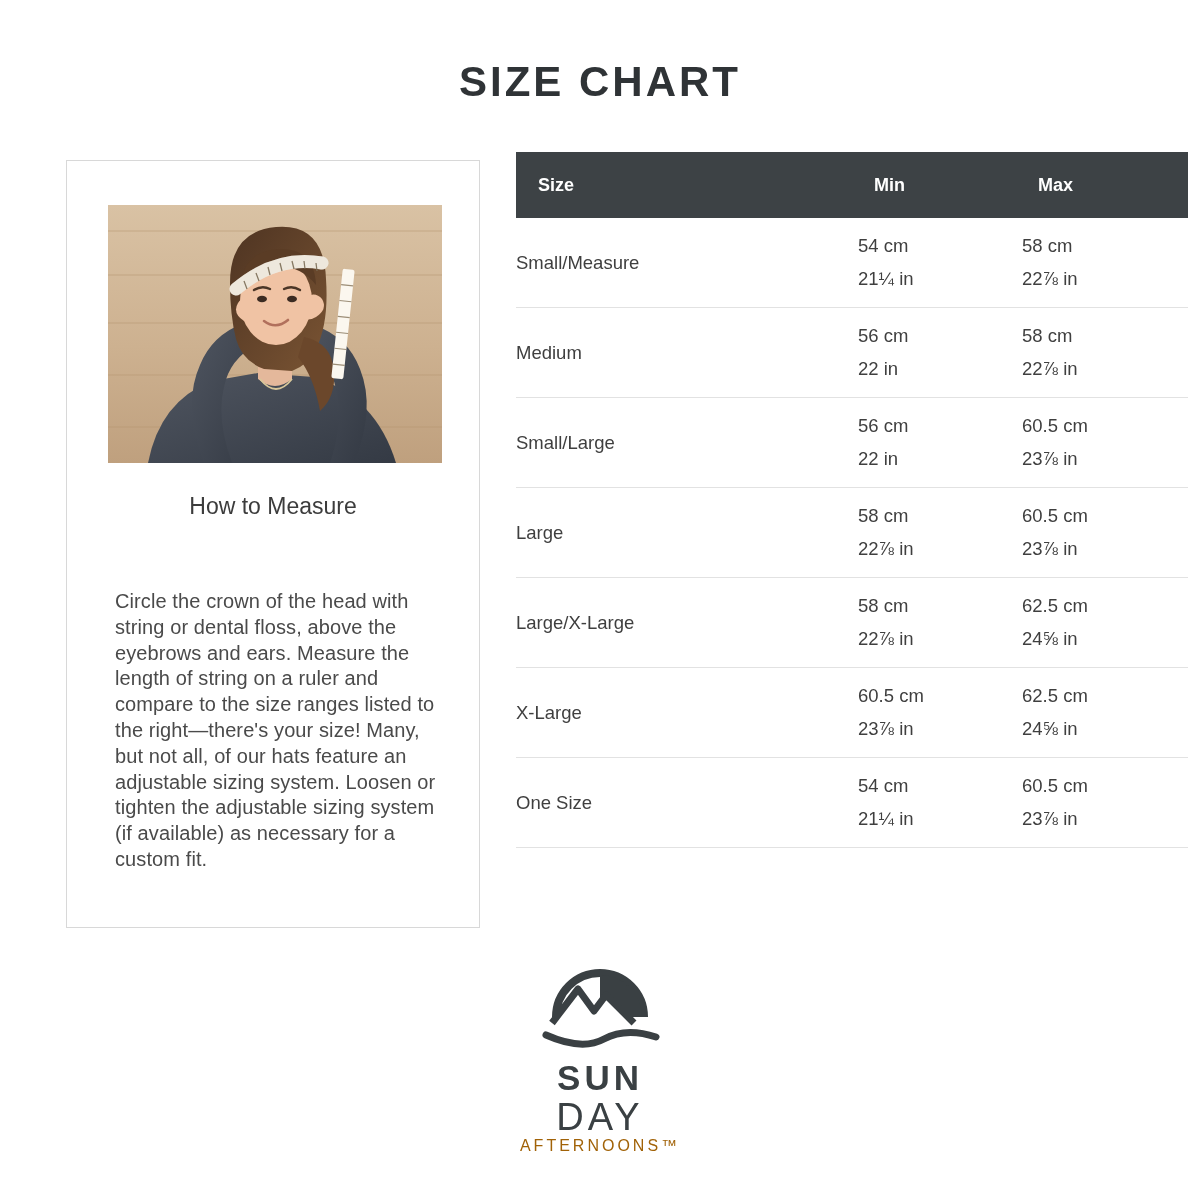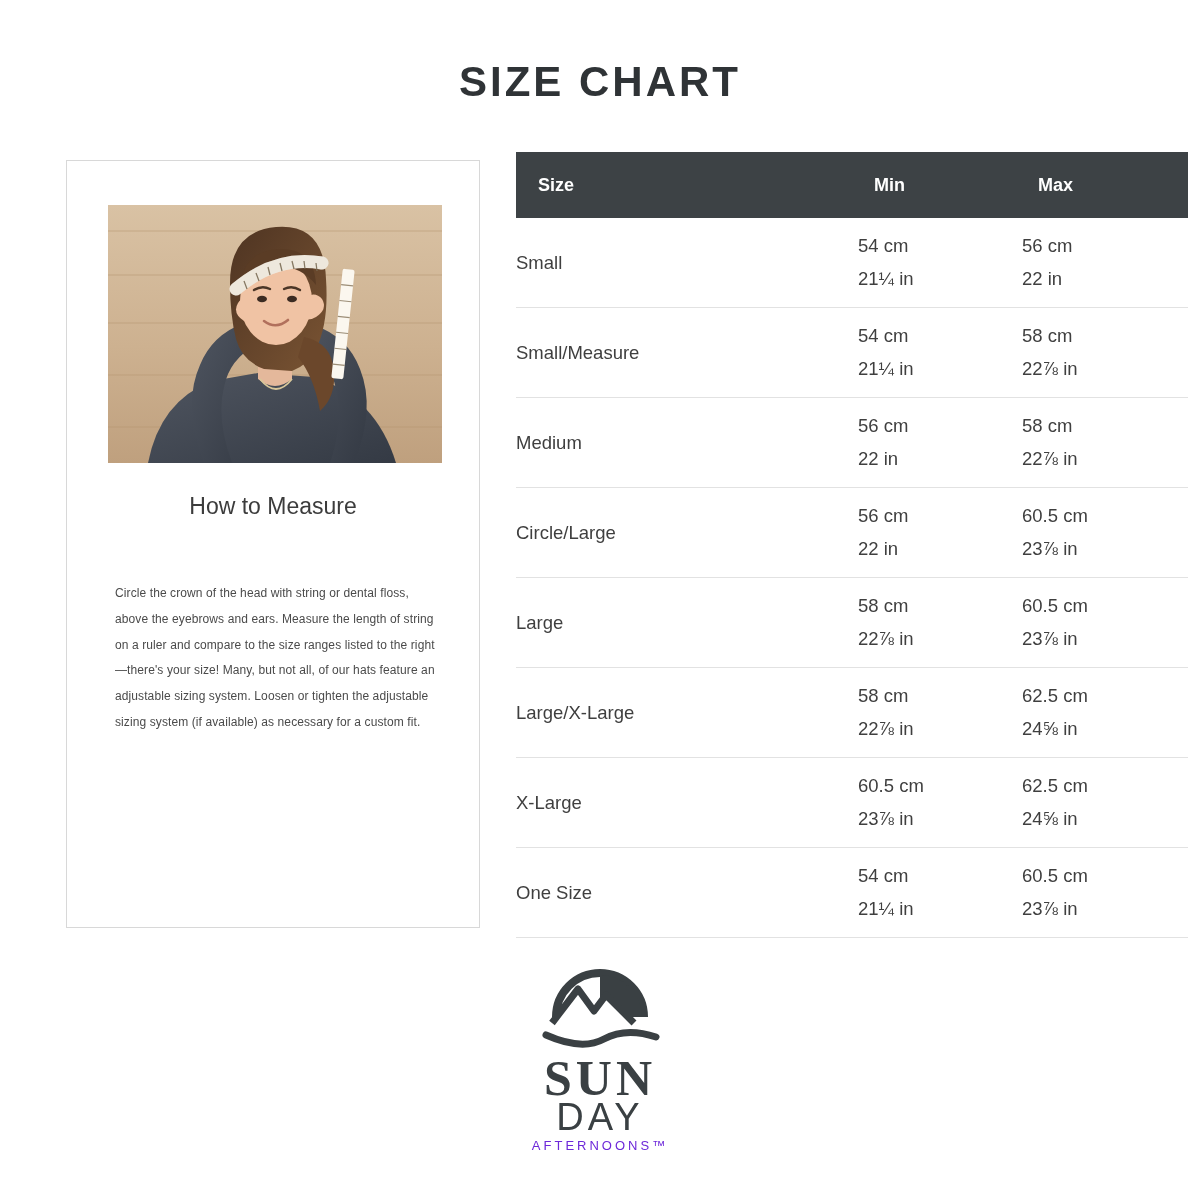--- a/index.html
+++ b/index.html
@@ -65,21 +65,21 @@
     font-size: 23px;
     line-height: 31px;
     color: #3c3c3c;
     font-family: "Liberation Sans", sans-serif;
   }
   .measure-body {
     position: absolute;
     left: 48px;
     top: 408px;
     width: 322px;
-    font-size: 12px;
+    font-size: 20px;
     line-height: 25.8px;
     color: #4a4a4a;
     letter-spacing: 0.1px;
   }
 
   
   .table-wrap {
     position: absolute;
     left: 516px;
     top: 152px;
@@ -125,37 +125,36 @@
     top: 965px;
     text-align: center;
   }
   .logo svg { display: inline-block; }
   .logo-text {
     margin-top: 4px;
     font-family: "Liberation Sans", sans-serif;
     color: #3a4043;
   }
   .logo-sun {
-    font-size: 50px;
+    font-size: 35px;
     font-weight: bold;
     letter-spacing: 4px;
     line-height: 38px;
-    font-family: Liberation Serif, serif;
   }
   .logo-day {
     font-size: 38px;
     font-weight: normal;
     letter-spacing: 4px;
     line-height: 40px;
   }
   .logo-after {
-    font-size: 13px;
+    font-size: 16px;
     letter-spacing: 3px;
     line-height: 18px;
-    color: #6d28d9;
+    color: #a16207;
   }
 </style>
 </head>
 <body>
 
 <div class="page">
 
   <h1 class="title">SIZE CHART</h1>
 
   <div class="left-panel">
@@ -257,54 +256,43 @@
     <table class="size-chart">
       <thead>
         <tr>
           <th class="col-size">Size</th>
           <th class="col-min">Min</th>
           <th class="col-max">Max</th>
         </tr>
       </thead>
       <tbody>
         <tr>
-          <td class="cell-size">Small</td>
+          <td class="cell-size">Small/Measure</td>
           <td class="cell-num">
             <span class="num-line first">54 cm</span>
             <span class="num-line">21¼ in</span>
           </td>
           <td class="cell-num">
+            <span class="num-line first">58 cm</span>
+            <span class="num-line">22⅞ in</span>
+          </td>
+        </tr>
+        <tr>
+          <td class="cell-size">Medium</td>
+          <td class="cell-num">
             <span class="num-line first">56 cm</span>
             <span class="num-line">22 in</span>
           </td>
-        </tr>
-        <tr>
-          <td class="cell-size">Small/Measure</td>
-          <td class="cell-num">
-            <span class="num-line first">54 cm</span>
-            <span class="num-line">21¼ in</span>
-          </td>
           <td class="cell-num">
             <span class="num-line first">58 cm</span>
             <span class="num-line">22⅞ in</span>
           </td>
         </tr>
         <tr>
-          <td class="cell-size">Medium</td>
-          <td class="cell-num">
-            <span class="num-line first">56 cm</span>
-            <span class="num-line">22 in</span>
-          </td>
-          <td class="cell-num">
-            <span class="num-line first">58 cm</span>
-            <span class="num-line">22⅞ in</span>
-          </td>
-        </tr>
-        <tr>
-          <td class="cell-size">Circle/Large</td>
+          <td class="cell-size">Small/Large</td>
           <td class="cell-num">
             <span class="num-line first">56 cm</span>
             <span class="num-line">22 in</span>
           </td>
           <td class="cell-num">
             <span class="num-line first">60.5 cm</span>
             <span class="num-line">23⅞ in</span>
           </td>
         </tr>
         <tr>

